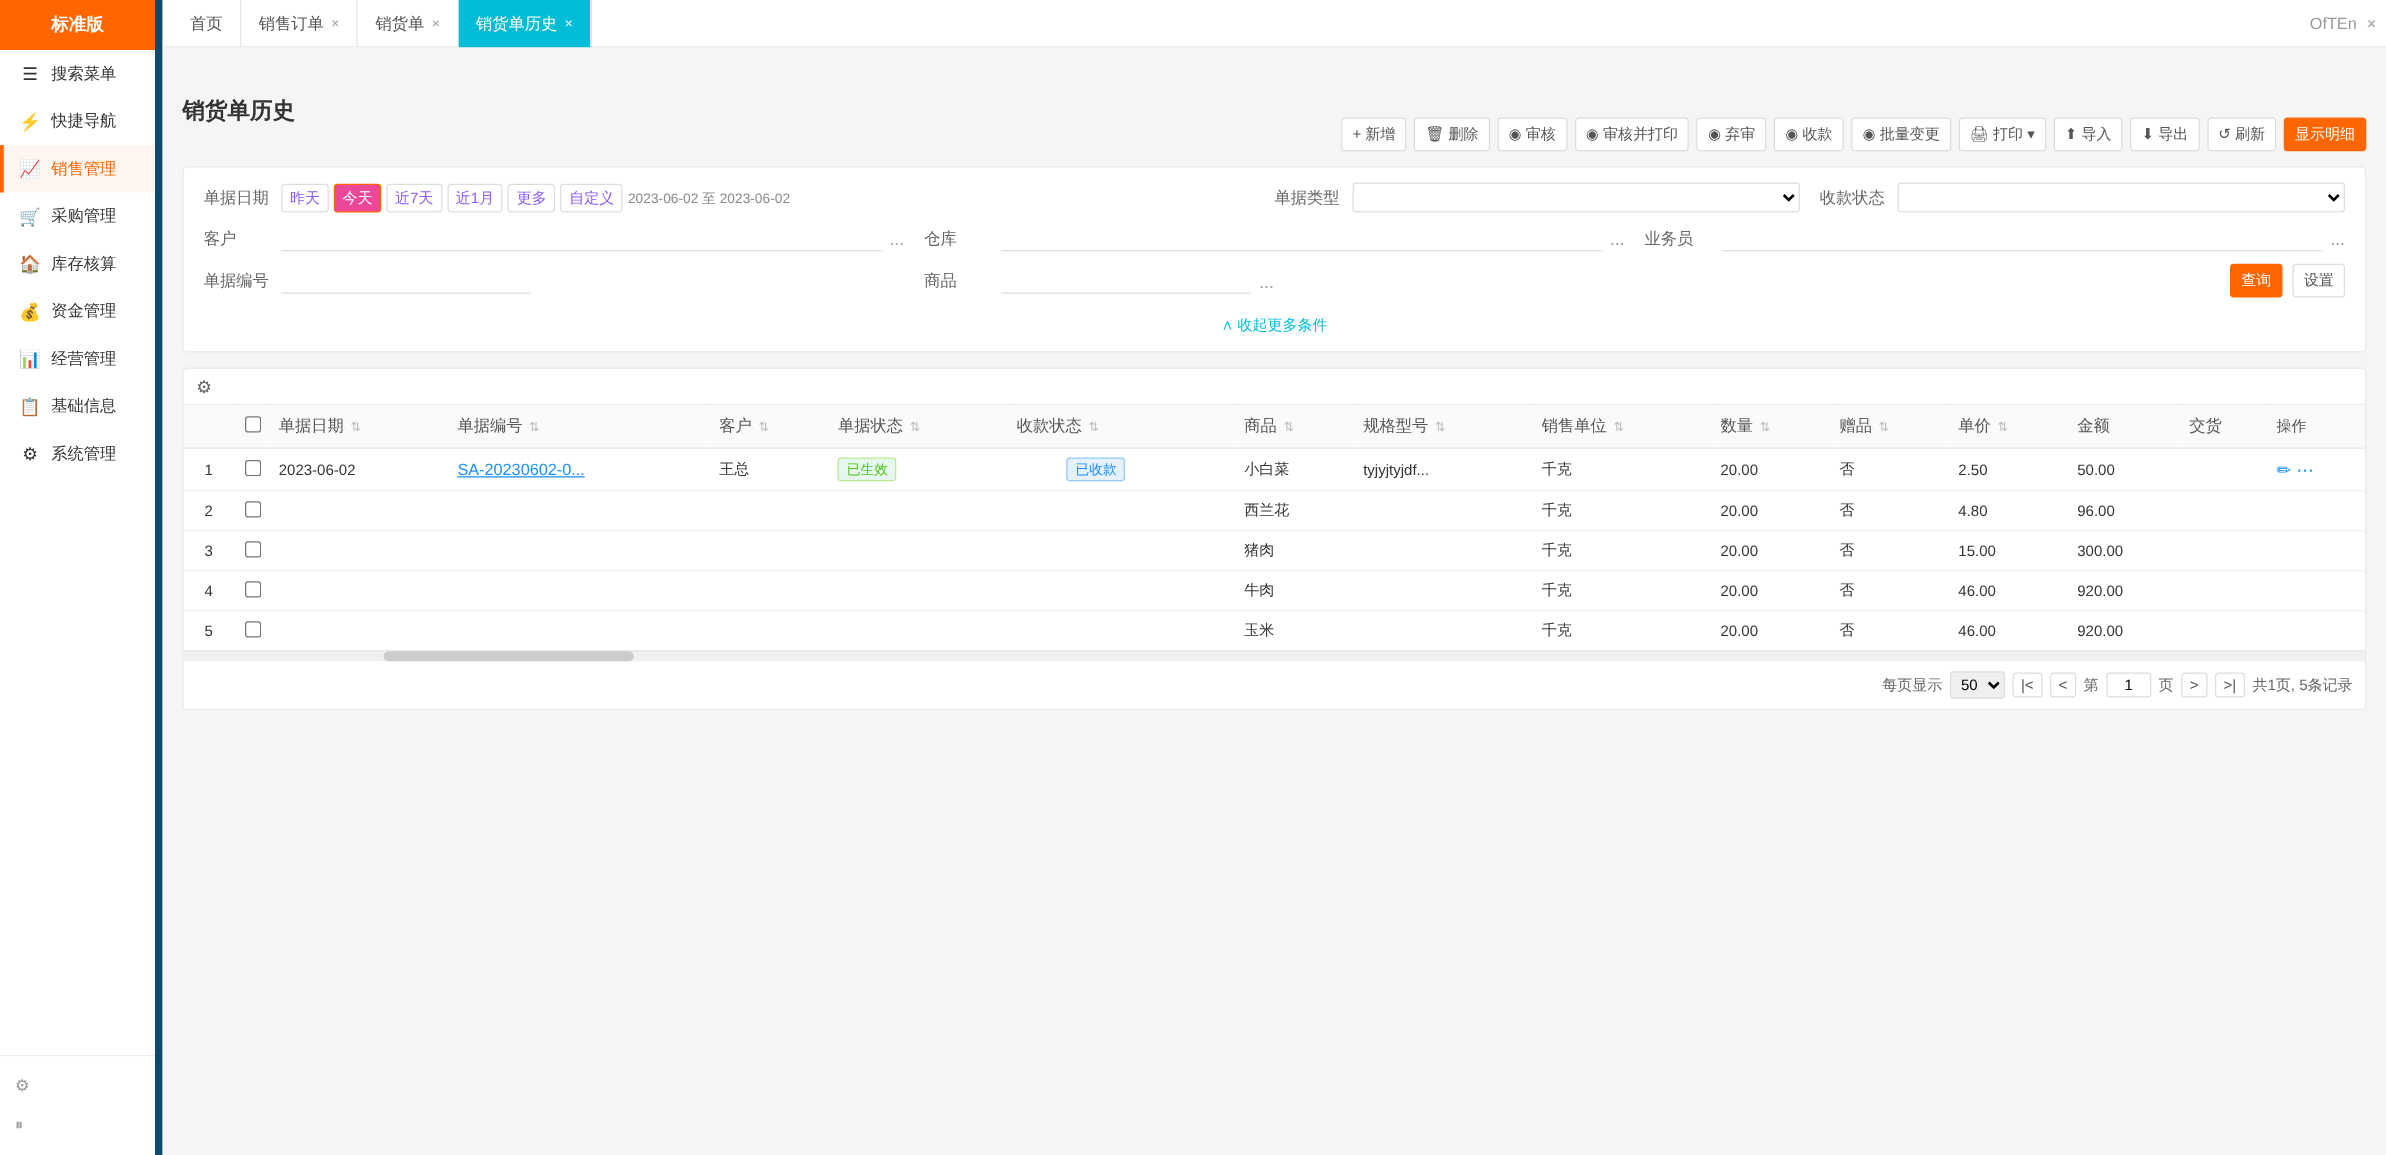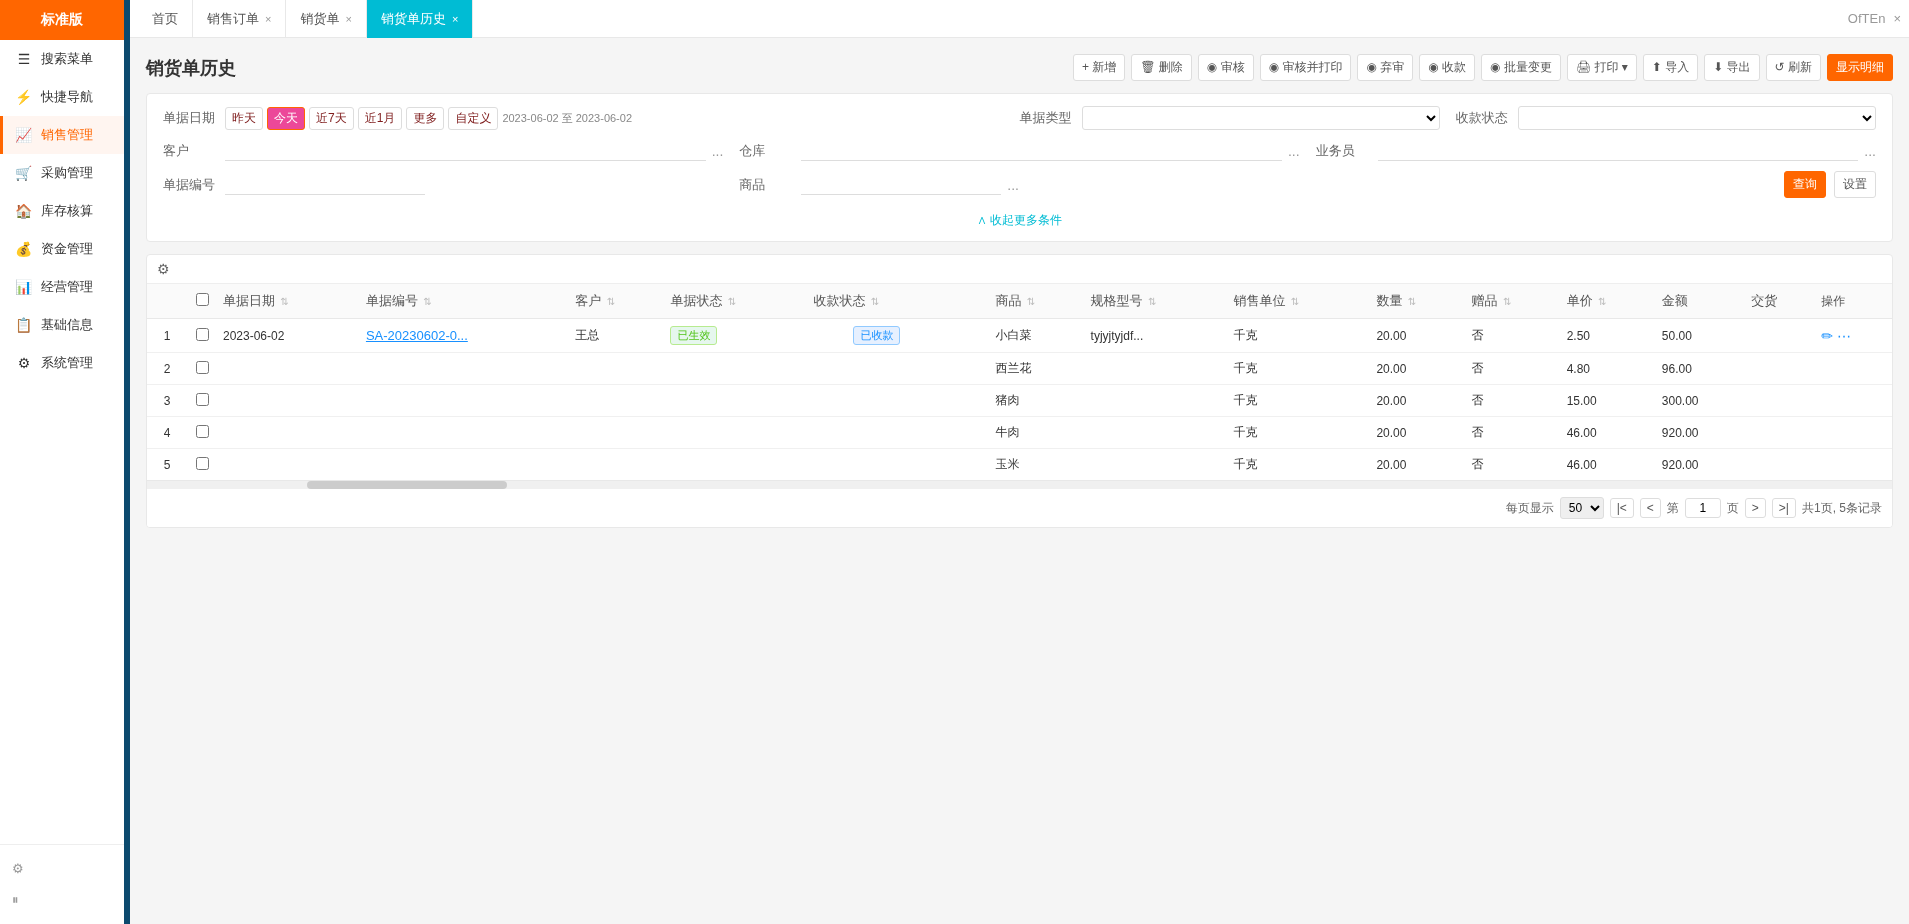--- a/index.html
+++ b/index.html
@@ -104,20 +104,21 @@
     .page-title {
       font-size: 18px;
       font-weight: bold;
       color: #333;
     }
     .toolbar {
       display: flex;
       align-items: center;
       gap: 6px;
       flex-wrap: wrap;
+      margin-top: 40px;
     }
     .toolbar-btn {
       display: flex;
       align-items: center;
       gap: 3px;
       padding: 4px 8px;
       border: 1px solid #ddd;
       border-radius: 3px;
       background: #fff;
       cursor: pointer;
@@ -177,21 +178,21 @@
       align-items: center;
       gap: 4px;
       flex-wrap: wrap;
     }
     .date-btn {
       padding: 2px 6px;
       border: 1px solid #ddd;
       border-radius: 3px;
       cursor: pointer;
       font-size: 12px;
-      color: #7f1d1d;
+      color: #8b5cf6;
       background: #fff;
     }
     .date-btn.active { background: #ec4899; color: #fff; border-color: #ff6600; }
     .date-range { font-size: 11px; color: #888; margin-left: 0; }
     .dots-btn { color: #999; cursor: pointer; font-size: 14px; }
     .collapse-btn {
       text-align: center;
       color: #00bcd4;
       cursor: pointer;
       font-size: 12px;

